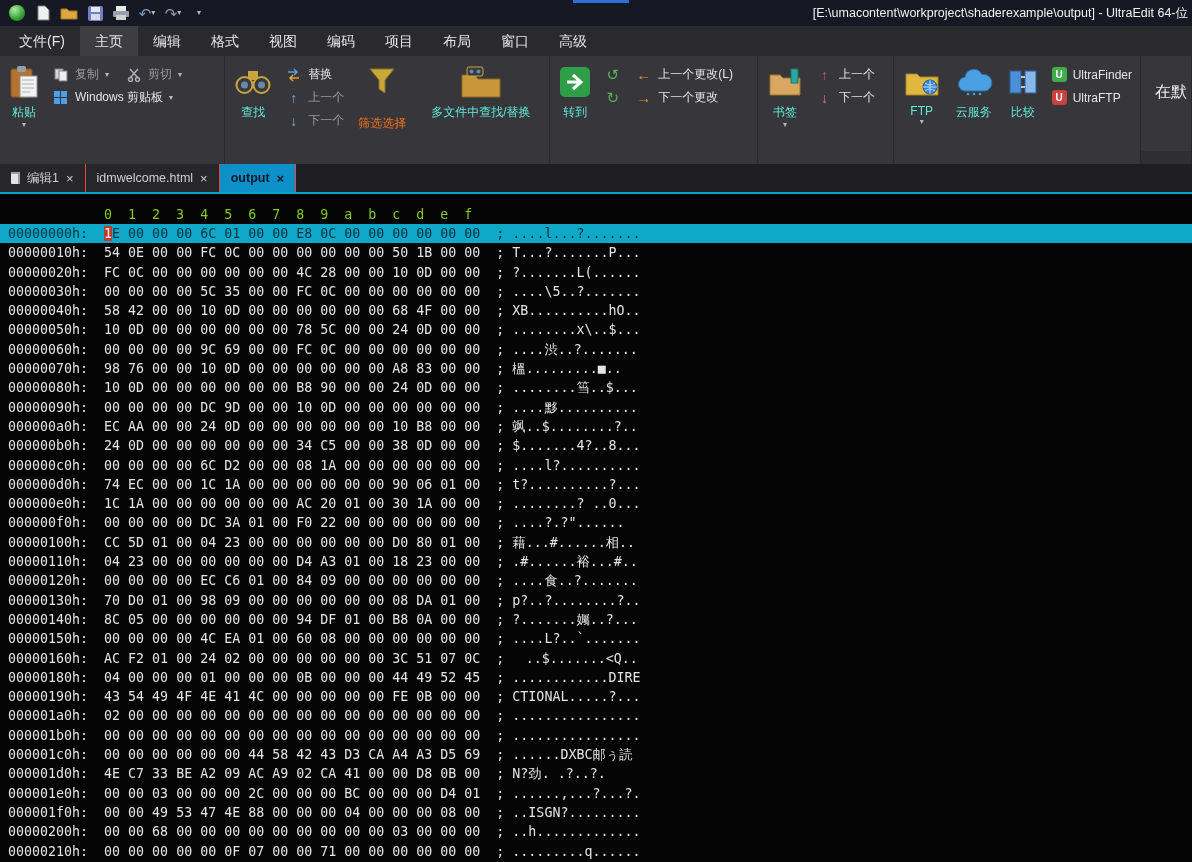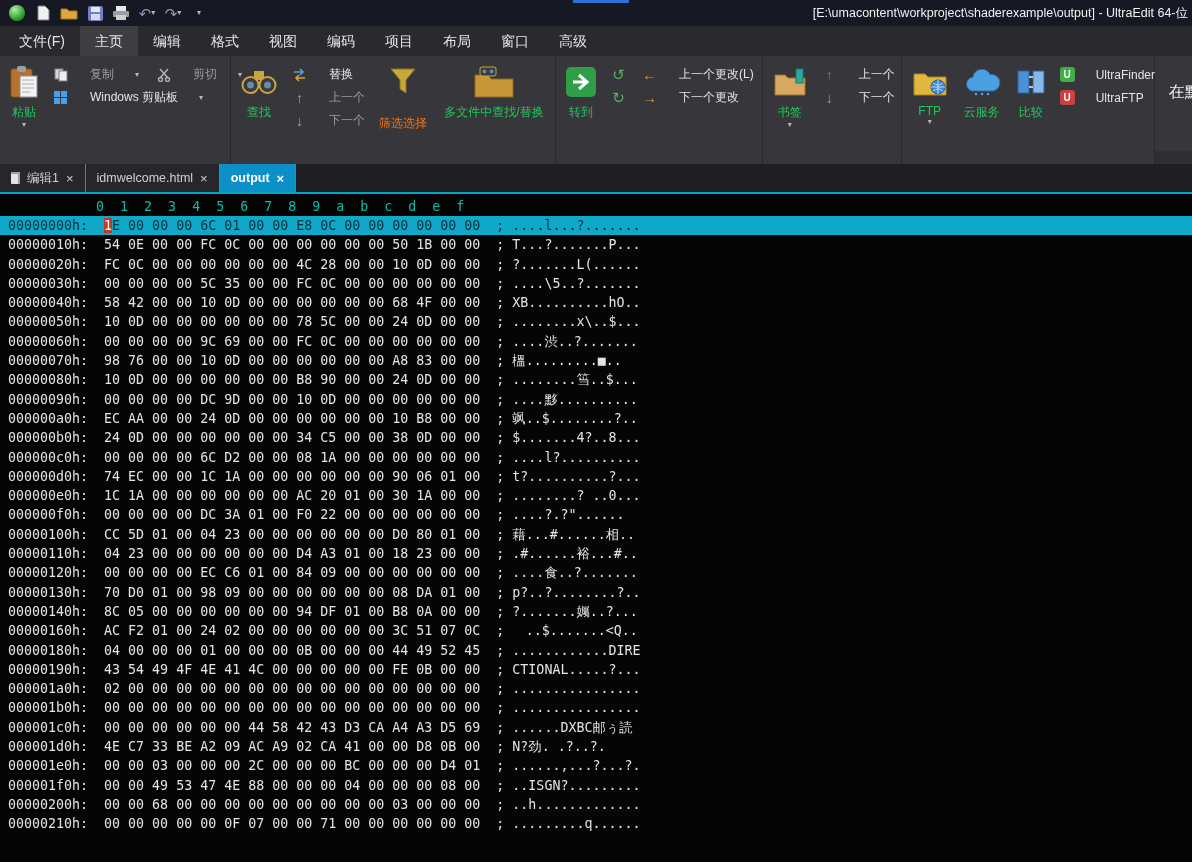--- a/index.html
+++ b/index.html
@@ -20,45 +20,45 @@
   .menubar{position:absolute;top:26px;left:0;right:0;height:30px;background:#2a2a2e;display:flex;padding-left:4px;}
   .mitem{padding:0 15px;line-height:30px;font-size:14px;color:#e4e4e4;}
   .mitem.act{background:#3d3d42;}
   
   .ribbon{position:absolute;top:56px;left:0;right:0;height:108px;background:#37373b;display:flex;}
   .rgroup{display:flex;flex-direction:column;border-right:1px solid #28282b;}
   .gcontent{height:84px;display:flex;align-items:flex-start;padding:4px 4px 0 6px;gap:6px;}
   .glabel{height:24px;line-height:22px;text-align:center;font-size:12px;color:#97979f;background:#2f2f33;margin-top:44px;}
   .bigbtn{display:flex;flex-direction:column;align-items:center;padding:1px 4px;}
   .bicon{height:42px;display:flex;align-items:center;justify-content:center;}
-  .blabel{font-size:12px;color:#22c55e;margin-top:1px;white-space:nowrap;}
+  .blabel{font-size:12px;color:#5eead4;margin-top:1px;white-space:nowrap;}
   .blabel.dim{color:#f97316;margin-top:12px;}
   .scol{display:flex;flex-direction:column;padding-top:3px;}
-  .srow{display:flex;align-items:center;gap:21px;height:23px;font-size:12px;color:#e4e4e4;white-space:nowrap;padding:0 4px;}
+  .srow{display:flex;align-items:center;gap:6px;height:23px;font-size:12px;color:#e4e4e4;white-space:nowrap;padding:0 4px;}
   .srow.dim{color:#9a9aa0;}
   .srowpair{display:flex;gap:8px;}
   .ic{display:inline-flex;width:17px;height:17px;align-items:center;justify-content:center;}
   .arr-blue{color:#7aa8d8;font-size:14px;} .arr-orange{color:#e0913a;font-size:15px;font-weight:bold;}
   .arr-red{color:#e05050;font-size:14px;font-weight:bold;} .arr-pink{color:#e07890;font-size:14px;font-weight:bold;}
   .arr-green{color:#58b058;font-size:15px;}
   .badge{width:15px;height:15px;border-radius:3px;color:#fff;font-size:10px;font-weight:bold;
          display:inline-flex;align-items:center;justify-content:center;}
   .badge.green{background:#3fae49;} .badge.red{background:#cc4040;}
   .partial-label{margin-top:auto;margin-bottom:4px;font-size:16px;color:#ececec;padding-left:8px;white-space:nowrap;}
   
   .tabbar{position:absolute;top:164px;left:0;right:0;height:28px;background:#1f1f23;display:flex;}
   .dtab{height:28px;display:flex;align-items:center;gap:7px;padding:0 11px;background:#27272b;
         border-right:1px solid #ef4444;font-size:12.5px;color:#d0d0d0;}
-  .dtab.act{background:#0d8fc7;color:#ffffff;font-weight:bold;}
+  .dtab.act{background:#0d8fc7;color:#0f172a;font-weight:bold;}
   .tclose{font-size:13px;}
   .ficon{width:9px;height:12px;background:#e4e4e4;border-radius:1px;display:inline-block;box-shadow:inset -2px 2px 0 #9aa0a8;}
   
   .hexarea{position:absolute;top:192px;left:0;right:0;bottom:0;background:#050505;border-top:2px solid #00a8c6;
            padding-top:3px;font-family:"DejaVu Sans Mono",monospace;font-size:13.3px;overflow:hidden;}
-  .hexruler{white-space:pre;height:19px;line-height:19px;color:#14b8a6;}
+  .hexruler{white-space:pre;height:19px;line-height:19px;color:#84cc16;padding-left:8px;margin-top:8px;}
   .hexrow{white-space:pre;height:19.3px;line-height:19.3px;color:#e4e4e4;padding-left:8px;}
   .hexrow.sel{background:#10a8c8;}
   .hexrow.sel span{color:#013340;text-align:right;}
   .hexrow.sel .hcaret{background:#c03a2b;color:#fff;}
 </style>
 </head>
 <body>
 
 <div class="titlebar">
   <div class="qat">
@@ -380,20 +380,21 @@
       <div class="hexrow"><span class="haddr">000000b0h:  </span><span>24 0D 00 00 00 00 00 00 34 C5 00 00 38 0D 00 00  ; $.......4?..8...</span></div>
       <div class="hexrow"><span class="haddr">000000c0h:  </span><span>00 00 00 00 6C D2 00 00 08 1A 00 00 00 00 00 00  ; ....l?..........</span></div>
       <div class="hexrow"><span class="haddr">000000d0h:  </span><span>74 EC 00 00 1C 1A 00 00 00 00 00 00 90 06 01 00  ; t?..........?...</span></div>
       <div class="hexrow"><span class="haddr">000000e0h:  </span><span>1C 1A 00 00 00 00 00 00 AC 20 01 00 30 1A 00 00  ; ........? ..0...</span></div>
       <div class="hexrow"><span class="haddr">000000f0h:  </span><span>00 00 00 00 DC 3A 01 00 F0 22 00 00 00 00 00 00  ; ....?.?"......</span></div>
       <div class="hexrow"><span class="haddr">00000100h:  </span><span>CC 5D 01 00 04 23 00 00 00 00 00 00 D0 80 01 00  ; 藉...#......相..</span></div>
       <div class="hexrow"><span class="haddr">00000110h:  </span><span>04 23 00 00 00 00 00 00 D4 A3 01 00 18 23 00 00  ; .#......裕...#..</span></div>
       <div class="hexrow"><span class="haddr">00000120h:  </span><span>00 00 00 00 EC C6 01 00 84 09 00 00 00 00 00 00  ; ....食..?.......</span></div>
       <div class="hexrow"><span class="haddr">00000130h:  </span><span>70 D0 01 00 98 09 00 00 00 00 00 00 08 DA 01 00  ; p?..?........?..</span></div>
       <div class="hexrow"><span class="haddr">00000140h:  </span><span>8C 05 00 00 00 00 00 00 94 DF 01 00 B8 0A 00 00  ; ?.......孎..?...</span></div>
+      <div class="hexrow"><span class="haddr">00000150h:  </span><span>00 00 00 00 4C EA 01 00 60 08 00 00 00 00 00 00  ; ....L?..`.......</span></div>
       <div class="hexrow"><span class="haddr">00000160h:  </span><span>AC F2 01 00 24 02 00 00 00 00 00 00 3C 51 07 0C  ; 　..$.......&lt;Q..</span></div>
       <div class="hexrow"><span class="haddr">00000180h:  </span><span>04 00 00 00 01 00 00 00 0B 00 00 00 44 49 52 45  ; ............DIRE</span></div>
       <div class="hexrow"><span class="haddr">00000190h:  </span><span>43 54 49 4F 4E 41 4C 00 00 00 00 00 FE 0B 00 00  ; CTIONAL.....?...</span></div>
       <div class="hexrow"><span class="haddr">000001a0h:  </span><span>02 00 00 00 00 00 00 00 00 00 00 00 00 00 00 00  ; ................</span></div>
       <div class="hexrow"><span class="haddr">000001b0h:  </span><span>00 00 00 00 00 00 00 00 00 00 00 00 00 00 00 00  ; ................</span></div>
       <div class="hexrow"><span class="haddr">000001c0h:  </span><span>00 00 00 00 00 00 44 58 42 43 D3 CA A4 A3 D5 69  ; ......DXBC邮ぅ読</span></div>
       <div class="hexrow"><span class="haddr">000001d0h:  </span><span>4E C7 33 BE A2 09 AC A9 02 CA 41 00 00 D8 0B 00  ; N?劲. .?..?.</span></div>
       <div class="hexrow"><span class="haddr">000001e0h:  </span><span>00 00 03 00 00 00 2C 00 00 00 BC 00 00 00 D4 01  ; ......,...?...?.</span></div>
       <div class="hexrow"><span class="haddr">000001f0h:  </span><span>00 00 49 53 47 4E 88 00 00 00 04 00 00 00 08 00  ; ..ISGN?.........</span></div>
       <div class="hexrow"><span class="haddr">00000200h:  </span><span>00 00 68 00 00 00 00 00 00 00 00 00 03 00 00 00  ; ..h.............</span></div>

